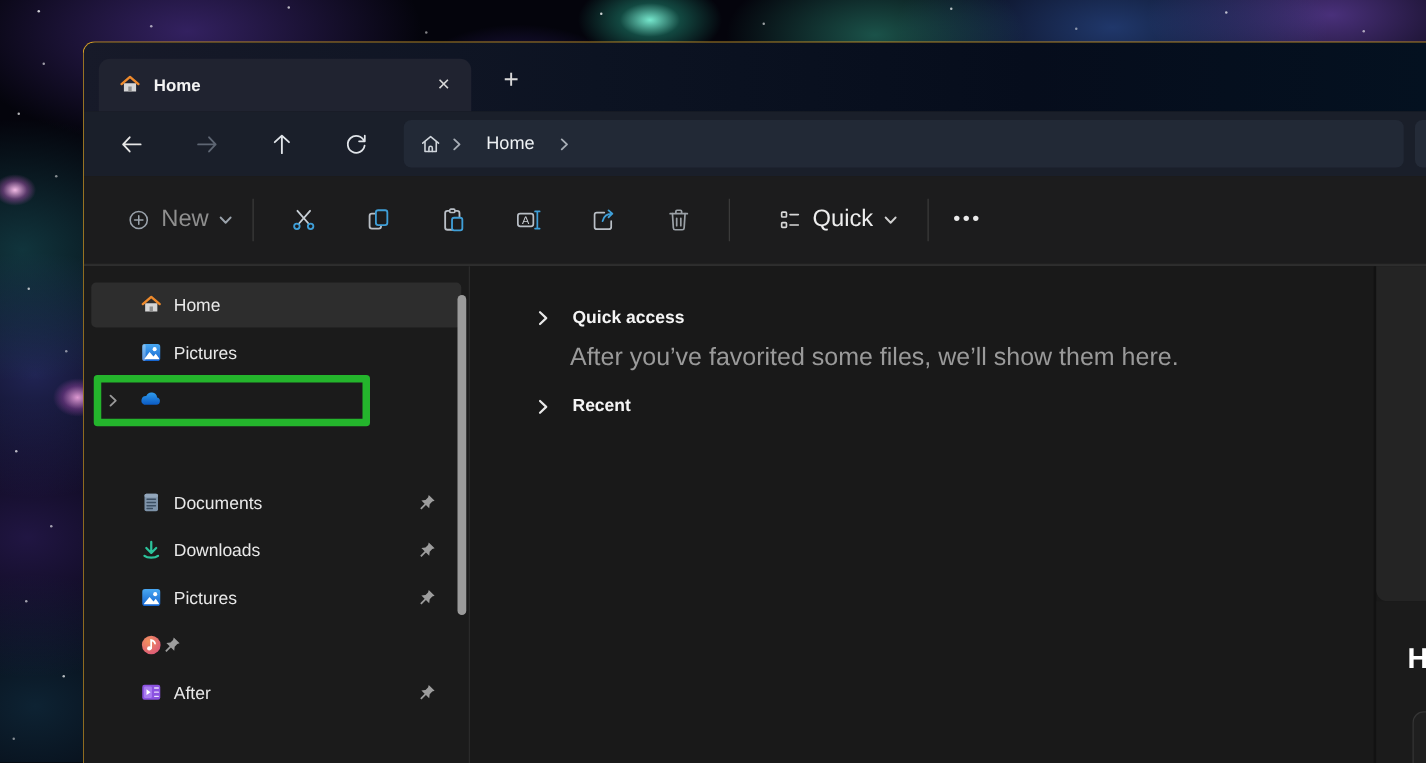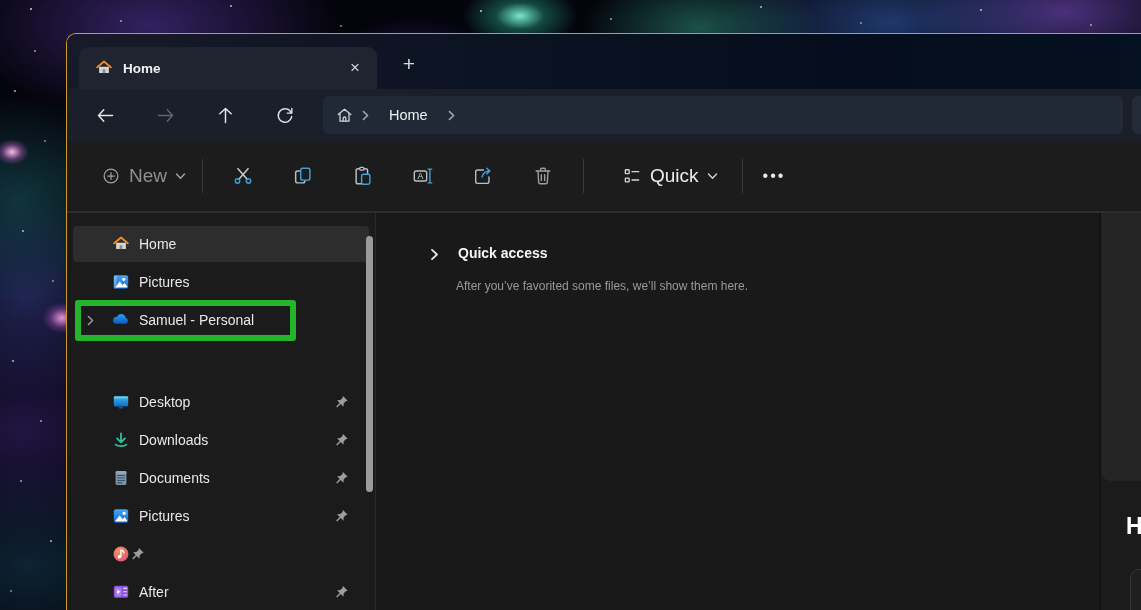--- a/index.html
+++ b/index.html
@@ -89,21 +89,21 @@
   .pin { width:15px; margin-right:20px; display:flex; }
   .sb-gap { height:42px; }
   .sb-scroll { position:absolute; left:299px; top:23px; width:7px; height:256px;
     background:#9b9b9b; border-radius:3.5px; }
 
   
   .main { flex:1; padding:14px 0 0 52px; background:#191919; }
   .section-row { height:34px; display:flex; align-items:flex-end; gap:17px; margin-bottom:13px; }
   .section-label { font-size:14px; font-weight:700; color:#f5f5f5; }
   .section-desc { height:24px; display:flex; align-items:center; padding-left:28px;
-    margin:4px 0 0 0; font-size:12px; color:#9a9a9a; }
+    margin:4px 0 0 0; font-size:20px; color:#9a9a9a; }
 
   
   .right-panel { width:46px; border-left:2px solid #121212; display:flex; flex-direction:column; }
   .rp-top { height:268px; background:#242424; border-bottom-left-radius:9px; }
   .rp-bottom { flex:1; background:#1b1b1b; position:relative; overflow:hidden; }
   .rp-heading { position:absolute; left:25px; top:32px; font-size:23px; font-weight:700;
     color:#fff; white-space:nowrap; width:40px; overflow:hidden; }
   .rp-card { position:absolute; left:29px; top:88px; width:60px; height:80px;
     background:#1f1f1f; border:1.5px solid #353535; border-radius:9px 0 0 0; }
 
@@ -315,66 +315,49 @@
         <span class="chev-slot">
           <svg width="11" height="11" viewBox="0 0 11 11" color="#9a9a9a">
               <use href="#chevRight"></use>
             </svg>
         </span>
         <span class="sb-icon">
           <svg width="20" height="20" viewBox="0 0 20 20">
             <path d="M4.6 14 h10.2 a3.1 3.1 0 0 0 .7-6.1 4.8 4.8 0 0 0-9.2-1.2 3.8 3.8 0 0 0-1.7 7.3 z" fill="url(#gCloud)"></path>
             </svg>
           </span>
-        <span class="sb-label">Samuel - Personal</span>
       </div>
 
       <div class="sb-gap"></div>
 
-      <div class="sb-item">
-        <span class="chev-slot"></span>
-        <span class="sb-icon">
-          <svg width="18" height="18" viewBox="0 0 20 20">
-            <rect x="2" y="3.5" width="16" height="11.5" rx="1.6" fill="url(#gTeal)"></rect>
-            <path d="M2 5.1 a1.6 1.6 0 0 1 1.6-1.6 h12.8 a1.6 1.6 0 0 1 1.6 1.6 v1 H2 Z" fill="rgba(255,255,255,.28)"></path>
-            <rect x="7.5" y="15.5" width="5" height="1.8" rx="0.9" fill="#0f5ca8"></rect>
-            </svg>
-          </span>
-        <span class="sb-label">Desktop</span>
-        <span class="pin">
-          <svg width="15" height="15" viewBox="0 0 16 16">
-              <use href="#pinG"></use>
-            </svg>
-          </span>
-      </div>
-      <div class="sb-item">
-        <span class="chev-slot"></span>
-        <span class="sb-icon">
-          <svg width="18" height="18" viewBox="0 0 20 20" fill="none" stroke="#2cc39b" stroke-width="2" stroke-linecap="round" stroke-linejoin="round">
-            <path d="M10 2.8 V12.2 M5.6 8.2 L10 12.6 L14.4 8.2"></path>
-            <path d="M4 15.2 C6.5 17.4 13.5 17.4 16 15.2"></path>
-            </svg>
-          </span>
-        <span class="sb-label">Downloads</span>
-        <span class="pin">
-          <svg width="15" height="15" viewBox="0 0 16 16">
-              <use href="#pinG"></use>
-            </svg>
-          </span>
-      </div>
       <div class="sb-item">
         <span class="chev-slot"></span>
         <span class="sb-icon">
           <svg width="18" height="18" viewBox="0 0 20 20">
             <rect x="4" y="2.2" width="12" height="15.6" rx="1.6" fill="#7e93a9"></rect>
             <rect x="4" y="2.2" width="12" height="3.4" rx="1.6" fill="#93a7bc"></rect>
             <path d="M6.3 7.2 H13.7 M6.3 10 H13.7 M6.3 12.8 H13.7 M6.3 15.4 H11" stroke="#3c4f63" stroke-width="1.3" stroke-linecap="round"></path>
             </svg>
           </span>
         <span class="sb-label">Documents</span>
+        <span class="pin">
+          <svg width="15" height="15" viewBox="0 0 16 16">
+              <use href="#pinG"></use>
+            </svg>
+          </span>
+      </div>
+      <div class="sb-item">
+        <span class="chev-slot"></span>
+        <span class="sb-icon">
+          <svg width="18" height="18" viewBox="0 0 20 20" fill="none" stroke="#2cc39b" stroke-width="2" stroke-linecap="round" stroke-linejoin="round">
+            <path d="M10 2.8 V12.2 M5.6 8.2 L10 12.6 L14.4 8.2"></path>
+            <path d="M4 15.2 C6.5 17.4 13.5 17.4 16 15.2"></path>
+            </svg>
+          </span>
+        <span class="sb-label">Downloads</span>
         <span class="pin">
           <svg width="15" height="15" viewBox="0 0 16 16">
               <use href="#pinG"></use>
             </svg>
           </span>
       </div>
       <div class="sb-item">
         <span class="chev-slot"></span>
         <span class="sb-icon">
           <svg width="18" height="18" viewBox="0 0 20 20">
@@ -429,20 +412,28 @@
     <main class="main">
       <div class="section-row">
         <span>
           <svg width="13" height="13" viewBox="0 0 11 11" color="#e8e8e8">
               <use href="#chevRight"></use>
             </svg>
           </span>
         <span class="section-label">Quick access</span>
       </div>
       <div class="section-desc">After you’ve favorited some files, we’ll show them here.</div>
+      <div class="section-row">
+        <span>
+          <svg width="13" height="13" viewBox="0 0 11 11" color="#e8e8e8">
+              <use href="#chevRight"></use>
+            </svg>
+          </span>
+        <span class="section-label">Recent</span>
+      </div>
     </main>
 
     <div class="right-panel">
       <div class="rp-top"></div>
       <div class="rp-bottom">
         <div class="rp-heading">H</div>
         <div class="rp-card"></div>
       </div>
     </div>
   </div>

